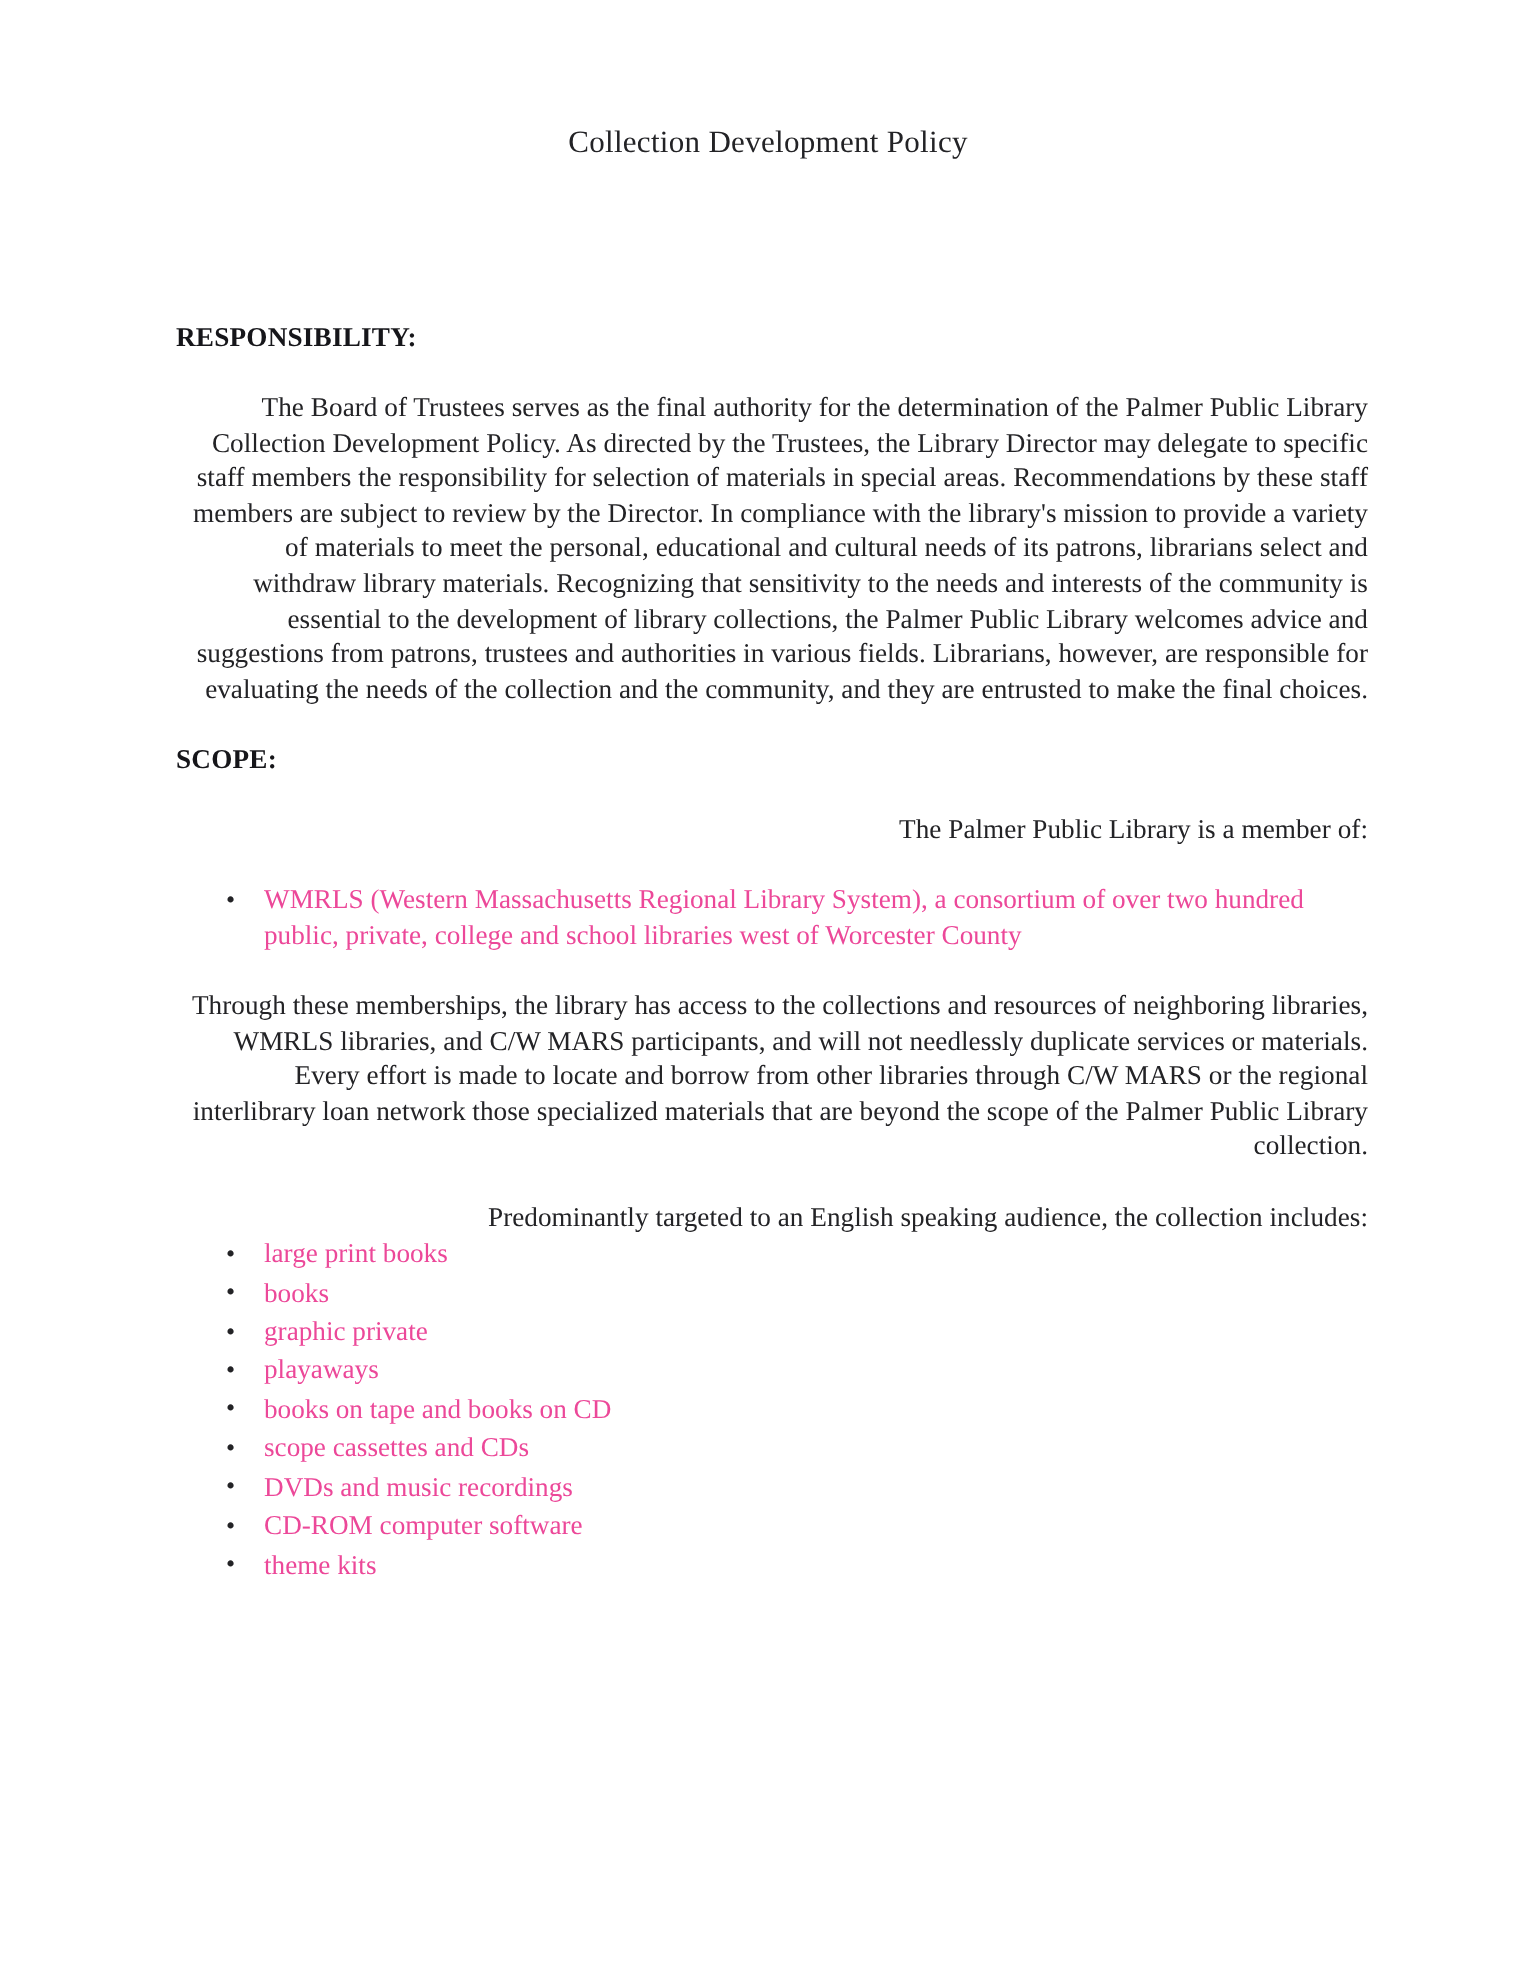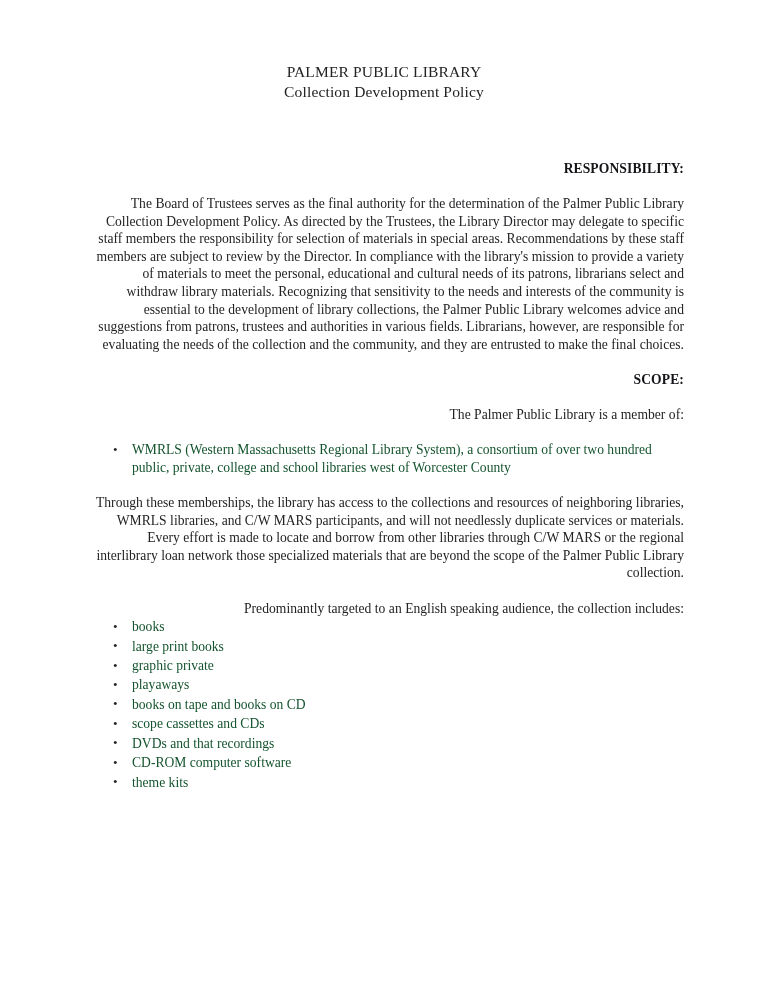--- a/index.html
+++ b/index.html
@@ -48,21 +48,20 @@
     width: 596px;
   }
 
   .section-heading {
     font-size: 13.6px;
     font-weight: bold;
     letter-spacing: 0.1px;
     line-height: 17.5px;
     margin: 0;
     color: #16161a;
-    text-align: right;
   }
 
   p.para {
     font-size: 13.6px;
     font-weight: 400;
     line-height: 17.6px;
     margin: 0;
     text-align: right;
     color: #232326;
     letter-spacing: 0.02px;
@@ -74,21 +73,21 @@
   
   ul.bullets {
     list-style: none;
     margin: 0;
     padding: 0;
   }
   ul.bullets > li {
     position: relative;
     font-size: 13.6px;
     line-height: 17.6px;
-    color: #14532d;
+    color: #ec4899;
     padding-left: 44px;
     margin: 0;
   }
   ul.bullets > li::before {
     content: "\2022";
     position: absolute;
     left: 25px;
     top: -0.5px;
     font-size: 13px;
     line-height: 17.6px;
@@ -107,21 +106,20 @@
   ul.bullets.tight > li::before {
     line-height: 19.4px;
   }
 </style>
 </head>
 <body>
 
 <div class="page">
 
   <div class="doc-title">
-    <span class="line">PALMER PUBLIC LIBRARY</span>
     <span class="line">Collection Development Policy</span>
   </div>
 
   <div class="body-col" style="top:160px;">
 
     <h2 class="section-heading">RESPONSIBILITY:</h2>
     <div class="gap-1"></div>
     <p class="para">The Board of Trustees serves as the final authority for the determination of the Palmer Public Library Collection Development Policy. As directed by the Trustees, the Library Director may delegate to specific staff members the responsibility for selection of materials in special areas. Recommendations by these staff members are subject to review by the Director. In compliance with the library's mission to provide a variety of materials to meet the personal, educational and cultural needs of its patrons, librarians select and withdraw library materials. Recognizing that sensitivity to the needs and interests of the community is essential to the development of library collections, the Palmer Public Library welcomes advice and suggestions from patrons, trustees and authorities in various fields. Librarians, however, are responsible for evaluating the needs of the collection and the community, and they are entrusted to make the final choices.</p>
 
     <div class="gap-1"></div>
@@ -138,25 +136,25 @@
 
     <div class="gap-1"></div>
 
     <p class="para">Through these memberships, the library has access to the collections and resources of neighboring libraries, WMRLS libraries, and C/W MARS participants, and will not needlessly duplicate services or materials. Every effort is made to locate and borrow from other libraries through C/W MARS or the regional interlibrary loan network those specialized materials that are beyond the scope of the Palmer Public Library collection.</p>
 
     <div class="gap-1"></div>
 
     <p class="para">Predominantly targeted to an English speaking audience, the collection includes:</p>
 
     <ul class="bullets tight">
+      <li>large print books</li>
       <li>books</li>
-      <li>large print books</li>
       <li>graphic private</li>
       <li>playaways</li>
       <li>books on tape and books on CD</li>
       <li>scope cassettes and CDs</li>
-      <li>DVDs and that recordings</li>
+      <li>DVDs and music recordings</li>
       <li>CD-ROM computer software</li>
       <li>theme kits</li>
     </ul>
 
   </div>
 </div>
 
 </body></html>

